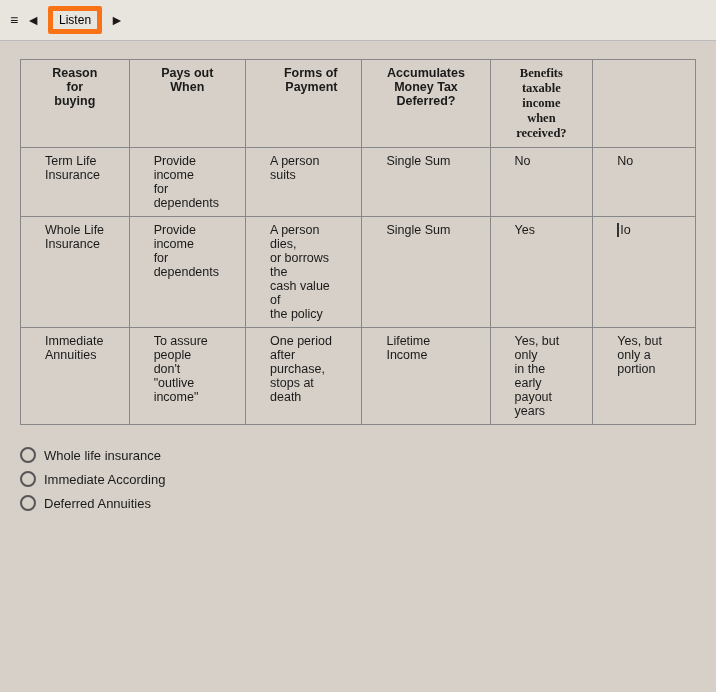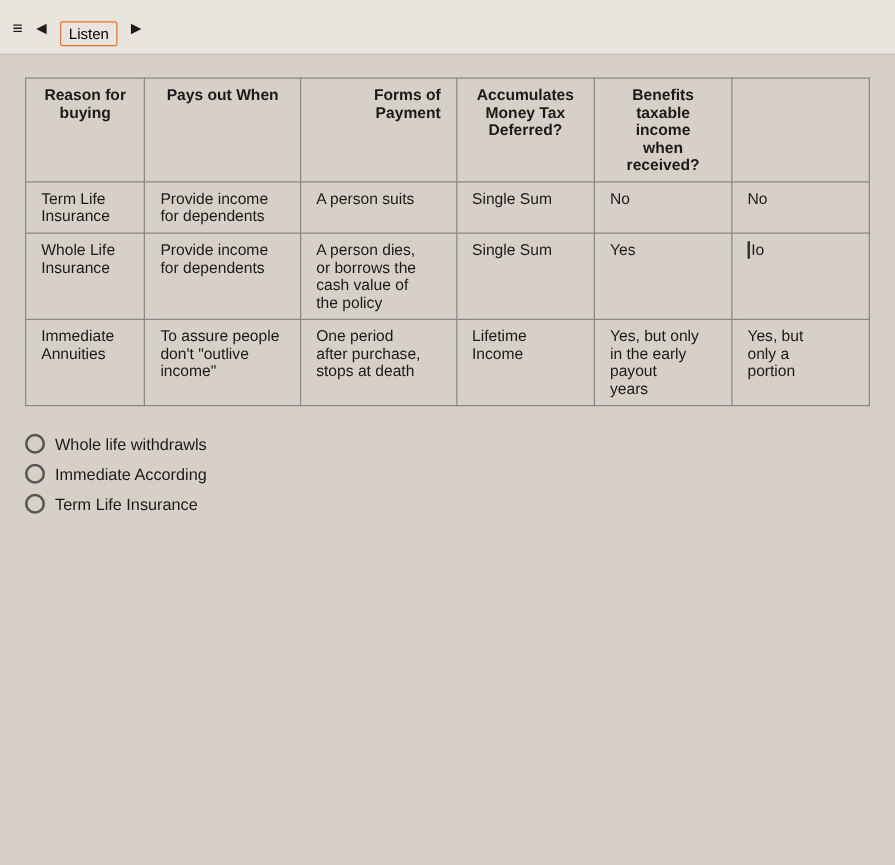--- a/index.html
+++ b/index.html
@@ -16,63 +16,62 @@
     .toolbar {
       background: #e8e4de;
       padding: 6px 10px;
       display: flex;
       align-items: center;
       gap: 8px;
       border-bottom: 1px solid #bbb;
     }
     .toolbar-btn {
       background: none;
-      border: 1px solid #f97316;
+      border: 5px solid #f97316;
       border-radius: 2px;
       padding: 2px 6px;
       cursor: pointer;
       font-size: 12px;
-      margin-top: 11px;
     }
     .toolbar-icon {
       font-size: 14px;
       cursor: pointer;
     }
 
     .main-content {
       padding: 18px 20px 18px 20px;
     }
 
     table {
       width: 100%;
       border-collapse: collapse;
       margin-bottom: 22px;
       font-size: 12.5px;
     }
     th, td {
       border: 1px solid #888;
-      padding: 6px 12px;
+      padding: 6px 24px;
       vertical-align: top;
       text-align: left;
       background: #d6d0c8;
     }
     th {
       font-weight: bold;
       text-align: center;
       font-size: 12.5px;
     }
     td {
       font-size: 12.5px;
       border-radius: 20px;
     }
     .col-reason { width: 13%; }
     .col-pays { width: 17%; }
     .col-forms { width: 17%; text-align: right; }
     .col-accum { width: 13%; margin-left: 12px; }
-    .col-benefits { width: 15%; }
+    .col-benefits { width: 15%; font-family: Liberation Serif, serif; }
     .col-last { width: 15%; }
 
     .question-text {
       font-size: 13px;
       margin-bottom: 14px;
       line-height: 1.5;
     }
 
     .radio-group {
       display: flex;
@@ -147,25 +146,25 @@
         <td>Yes, but only<br>in the early<br>payout<br>years</td>
         <td>Yes, but<br>only a<br>portion</td>
       </tr>
     </tbody>
   </table>
 
 
   <div class="radio-group">
     <div class="radio-item">
       <div class="radio-circle"></div>
-      <span>Whole life withdrawls</span>
+      <span>Whole life insurance</span>
     </div>
     <div class="radio-item">
       <div class="radio-circle"></div>
       <span>Immediate According</span>
     </div>
     <div class="radio-item">
       <div class="radio-circle"></div>
-      <span>Term Life Insurance</span>
+      <span>Deferred Annuities</span>
     </div>
   </div>
 
 </div>
 
 </body></html>

